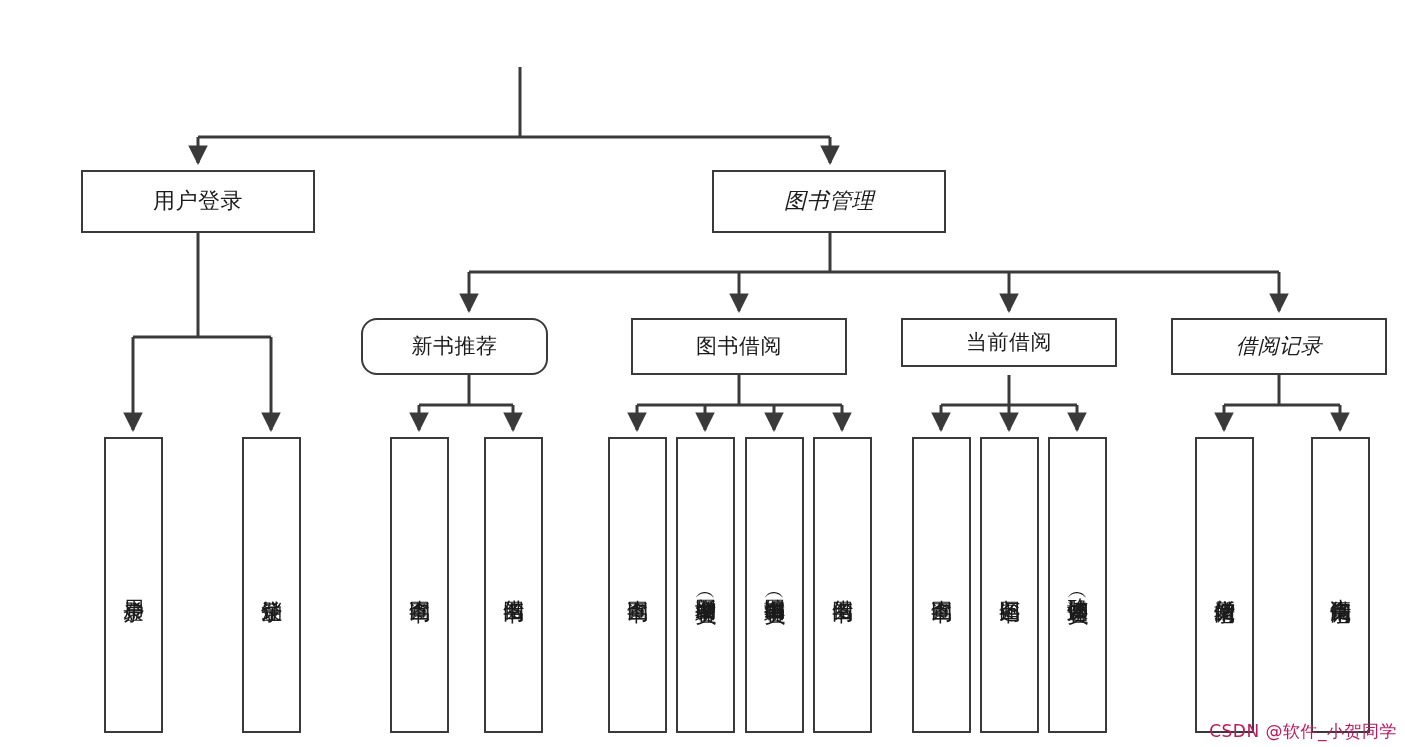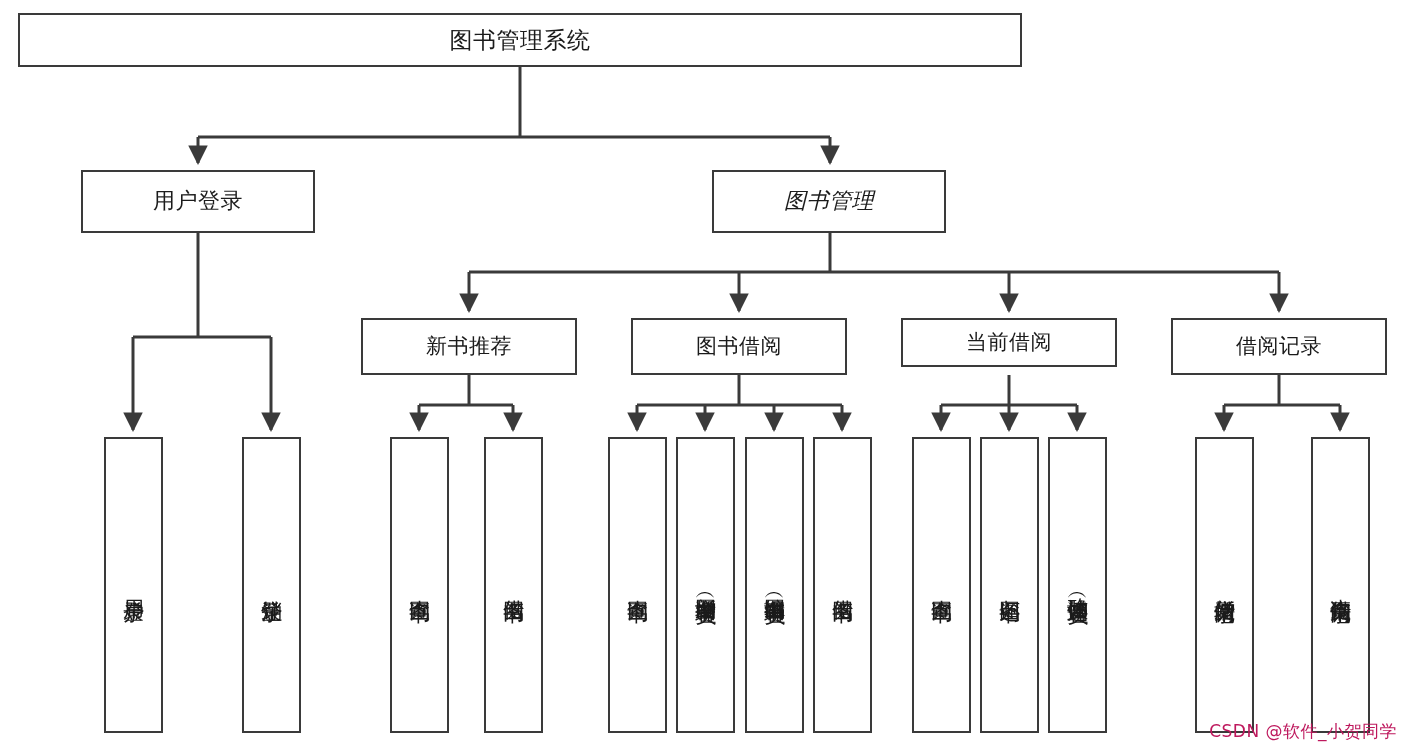--- a/index.html
+++ b/index.html
@@ -110,41 +110,38 @@
       <path d="M 1009 405 L 1009 430" marker-end="url(#arrow)"></path>
       <path d="M 1077 405 L 1077 430" marker-end="url(#arrow)"></path>
 
       <path d="M 1279 375 L 1279 405"></path>
       <path d="M 1224 405 L 1340 405"></path>
       <path d="M 1224 405 L 1224 430" marker-end="url(#arrow)"></path>
       <path d="M 1340 405 L 1340 430" marker-end="url(#arrow)"></path>
     </g>
   </svg>
 
-  <div class="node root" style="left:18px;top:13px;width:1004px;height:54px;">
-    <span>图书管理系统</span>
-  </div>
 
   <div class="node lvl2" style="left:81px;top:170px;width:234px;height:63px;">
     <span>用户登录</span>
   </div>
   <div class="node lvl2" style="left:712px;top:170px;width:234px;height:63px;font-style:italic;">
     <span>图书管理</span>
   </div>
 
-  <div class="node lvl3" style="left:361px;top:318px;width:216px;height:57px;">
+  <div class="node lvl3" style="left:361px;top:318px;width:187px;height:57px;border-radius:16px;">
     <span>新书推荐</span>
   </div>
   <div class="node lvl3" style="left:631px;top:318px;width:216px;height:57px;">
     <span>图书借阅</span>
   </div>
   <div class="node lvl3" style="left:901px;top:318px;width:216px;height:49px;">
     <span>当前借阅</span>
   </div>
-  <div class="node lvl3" style="left:1171px;top:318px;width:216px;height:57px;">
+  <div class="node lvl3" style="left:1171px;top:318px;width:216px;height:57px;font-style:italic;">
     <span>借阅记录</span>
   </div>
 
   <div class="node leaf" style="left:104px;top:437px;width:59px;height:296px;">
     <span class="vtxt">用户登录</span>
   </div>
   <div class="node leaf" style="left:242px;top:437px;width:59px;height:296px;">
     <span class="vtxt">注销登录</span>
   </div>
 

